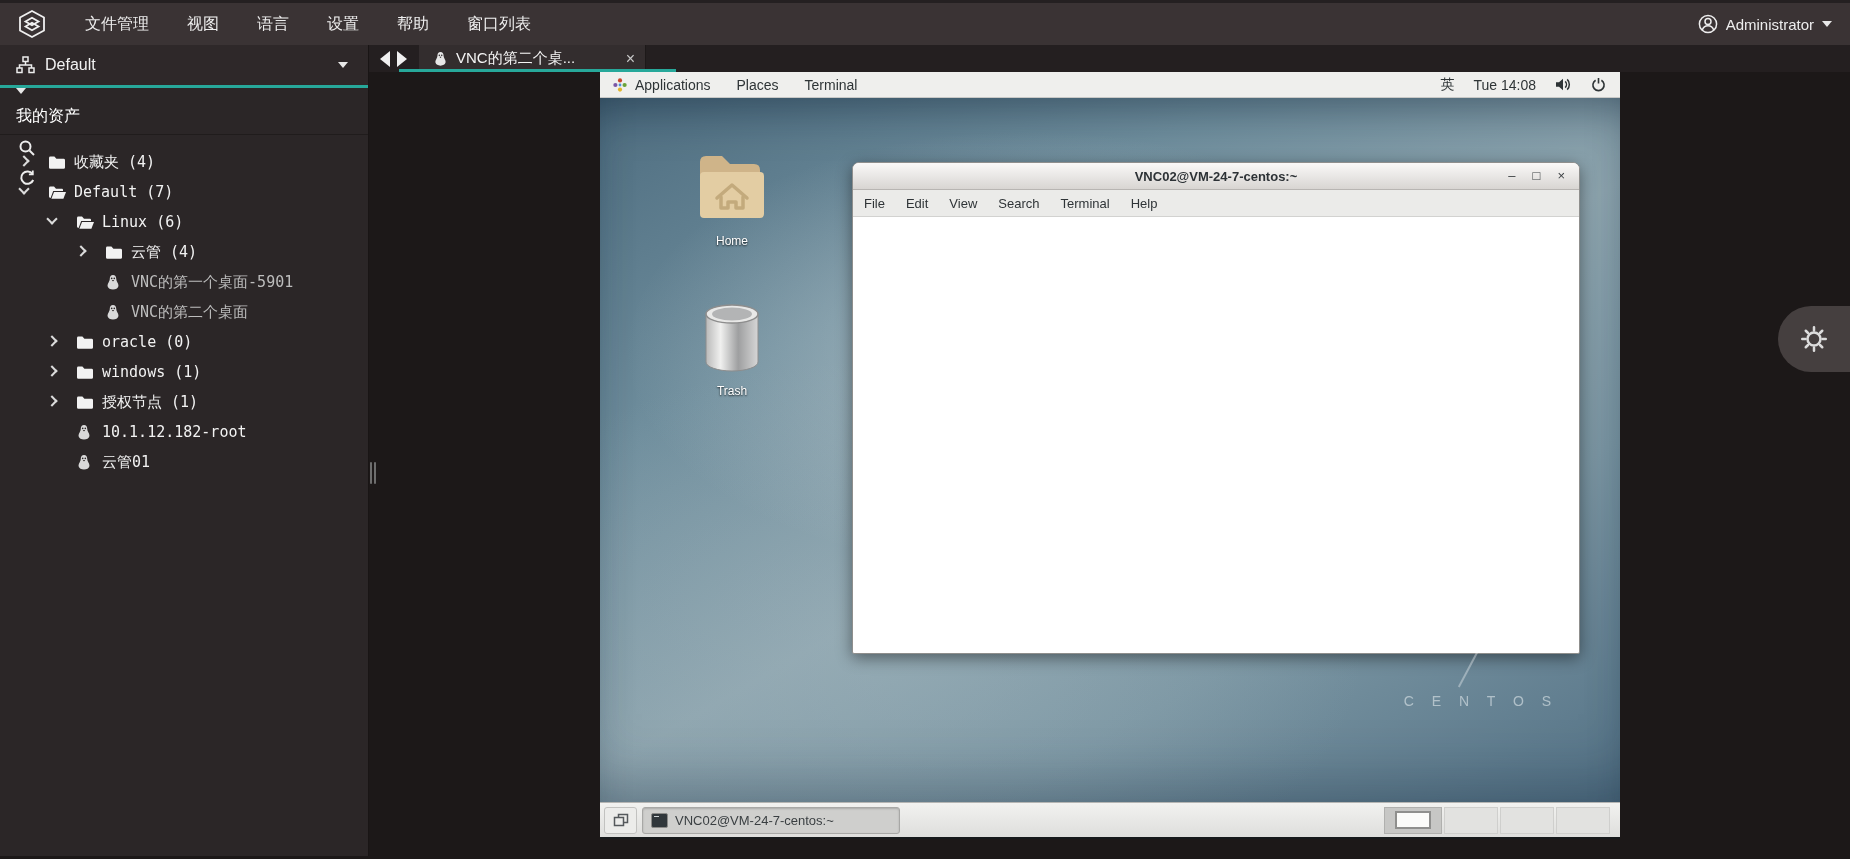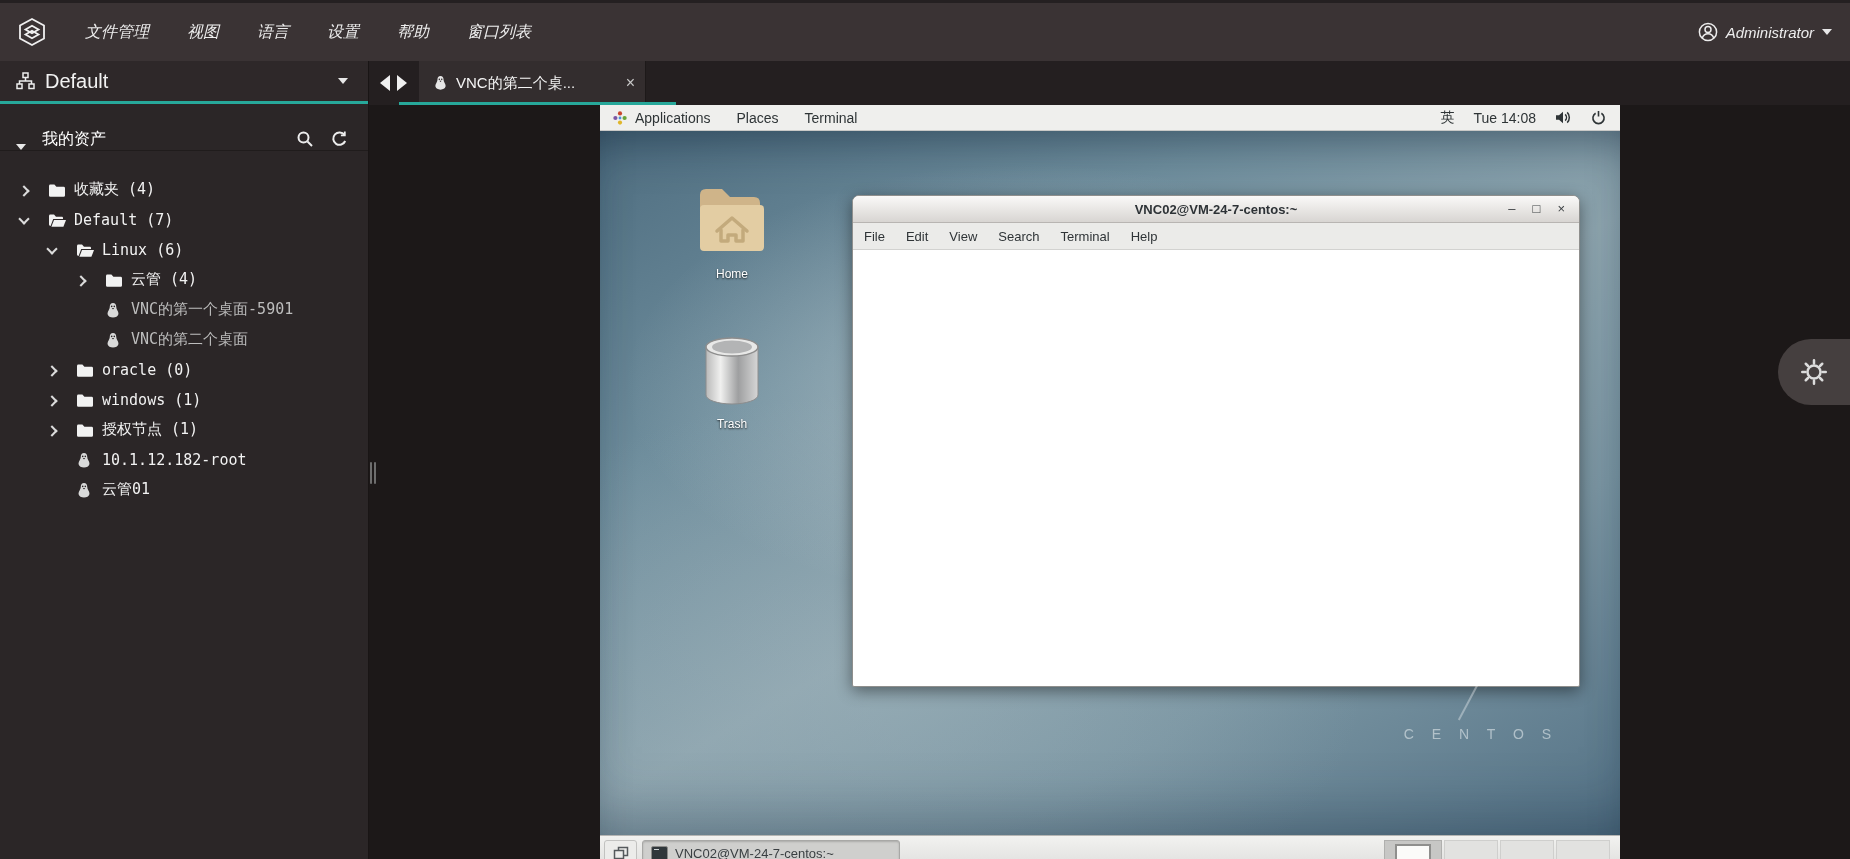--- a/index.html
+++ b/index.html
@@ -1,52 +1,52 @@
 <!DOCTYPE html>
 <html><head>
 <meta charset="utf-8">
 <style>
   html,body{margin:0;padding:0;}
   body{width:1850px;height:859px;overflow:hidden;font-family:"Liberation Sans",sans-serif;background:#1c1818;-webkit-font-smoothing:antialiased;}
   .app{position:relative;width:1850px;height:859px;}
 
   
-  .topbar{height:61px;background:#3a3334;border-top:3px solid #242021;display:flex;align-items:center;color:#ededed;box-sizing:border-box;font-style:italic;}
+  .topbar{height:45px;background:#3a3334;border-top:3px solid #242021;display:flex;align-items:center;color:#ededed;box-sizing:border-box;}
   .logo{margin-left:17px;width:30px;height:30px;display:flex;align-items:center;justify-content:center;}
   .top-menus{display:flex;gap:38px;padding-left:38px;font-size:16px;}
   .top-menu{cursor:default;white-space:nowrap;}
   .topbar-right{margin-left:auto;display:flex;align-items:center;gap:8px;padding-right:18px;font-size:15px;}
   .caret{width:0;height:0;border-left:5px solid transparent;border-right:5px solid transparent;border-top:6px solid #e8e8e8;display:inline-block;}
 
   
   .body-row{display:flex;height:811px;}
   .sidebar{width:369px;background:#2b2627;flex:none;display:flex;flex-direction:column;box-sizing:border-box;border-right:1px solid #191515;}
   .main{flex:1;display:flex;flex-direction:column;min-width:0;}
 
   
-  .profile-row{height:43px;box-sizing:border-box;display:flex;align-items:center;gap:10px;padding:0 20px 0 16px;border-bottom:3px solid #27a89a;background:#2e2829;color:#f2f2f2;font-size:20px;}
+  .profile-row{height:43px;box-sizing:border-box;display:flex;align-items:center;gap:10px;padding:0 20px 0 16px;border-bottom:3px solid #27a89a;background:#2e2829;color:#f2f2f2;font-size:16px;}
   .profile-row .caret{margin-left:auto;}
-  .assets-header{height:46px;display:flex;align-items:flex-end;padding:0 18px 0 16px;border-bottom:1px solid #201c1c;color:#fff;font-size:16px;gap:12px;}
+  .assets-header{height:46px;display:flex;align-items:flex-start;padding:0 18px 0 16px;border-bottom:1px solid #201c1c;color:#fff;font-size:16px;gap:12px;flex-direction:column;}
   .assets-title{margin-right:auto;}
   .icon-btn{width:22px;height:22px;display:flex;align-items:center;justify-content:center;cursor:pointer;}
   .tree{padding-top:18px;font-family:"DejaVu Sans Mono","Liberation Sans",monospace;font-size:15px;color:#f2f2f2;}
-  .tree-row{height:30px;display:flex;align-items:flex-end;cursor:pointer;white-space:nowrap;}
+  .tree-row{height:30px;display:flex;align-items:flex-start;cursor:pointer;white-space:nowrap;}
   .lvl0{padding-left:18px;}
   .lvl1{padding-left:46px;}
   .lvl2{padding-left:75px;}
   .chev{width:30px;height:16px;display:flex;align-items:center;flex:none;}
   .chev.right::before{content:"";width:6px;height:6px;border-right:2px solid #dcdcdc;border-bottom:2px solid #dcdcdc;transform:rotate(-45deg);margin-left:2px;}
   .chev.down::before{content:"";width:6px;height:6px;border-right:2px solid #dcdcdc;border-bottom:2px solid #dcdcdc;transform:rotate(45deg);margin-top:-4px;margin-left:2px;}
   .ticon{width:26px;height:18px;display:flex;align-items:center;flex:none;}
   .tlabel.dim{color:#bdbdbd;}
   .splitter{position:absolute;left:370px;top:462px;width:6px;height:22px;display:flex;gap:2px;align-items:stretch;}
   .splitter i{width:2px;background:#6d6d6d;border-radius:1px;}
 
   
-  .tabbar{height:44px;background:#241f20;position:relative;display:flex;align-items:stretch;flex:none;}
+  .tabbar{height:27px;background:#241f20;position:relative;display:flex;align-items:stretch;flex:none;}
   .tabbar::after{content:"";position:absolute;left:30px;bottom:0;width:277px;height:3px;background:#27a89a;}
   .tab-nav{display:flex;align-items:center;gap:7px;padding:0 12px 0 11px;}
   .tri-left{width:0;height:0;border-top:8px solid transparent;border-bottom:8px solid transparent;border-right:10px solid #f0f0f0;}
   .tri-right{width:0;height:0;border-top:8px solid transparent;border-bottom:8px solid transparent;border-left:10px solid #f0f0f0;}
   .tab{width:227px;background:#332d2e;border-right:1px solid #1d1919;display:flex;align-items:center;gap:8px;padding:0 10px 0 14px;color:#f5f5f5;font-size:15px;box-sizing:border-box;}
   .tab-close{margin-left:auto;color:#c9c9c9;font-size:16px;line-height:1;cursor:pointer;}
 
   
   .stage{position:relative;flex:1;background:#1c1818;}
   .desktop{position:absolute;left:231px;top:0;width:1020px;height:767px;display:flex;flex-direction:column;}

